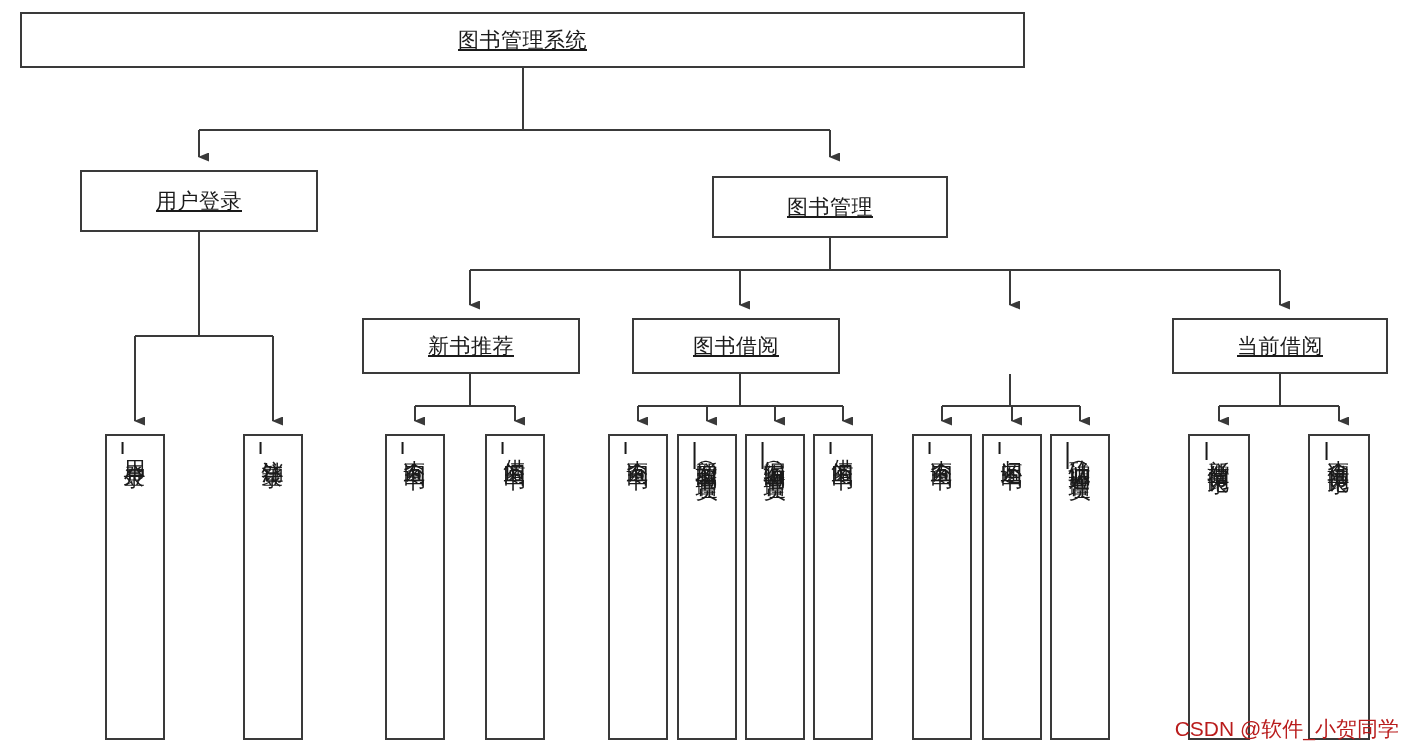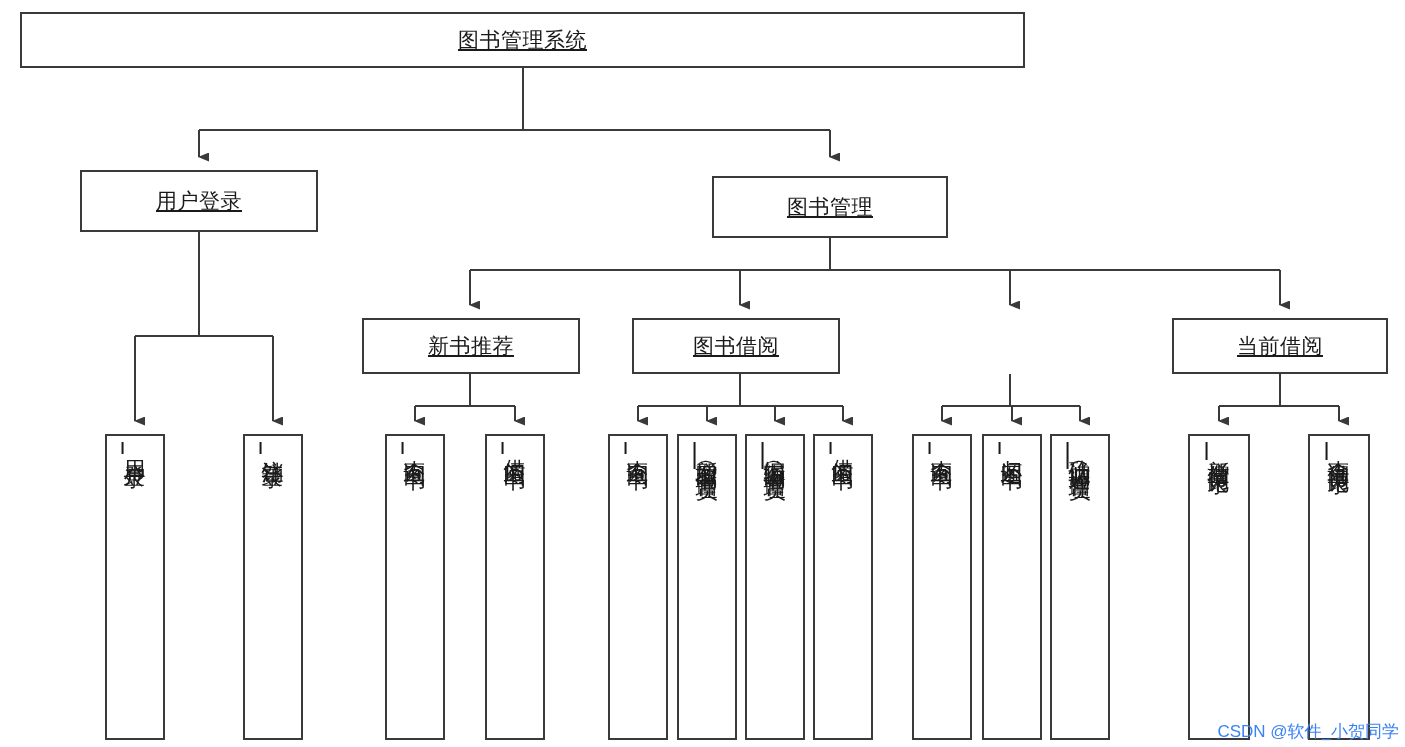--- a/index.html
+++ b/index.html
@@ -61,22 +61,22 @@
     font-size: 22px;
     line-height: 1.05;
     letter-spacing: 3px;
     height: auto;
     max-height: 100%;
   }
   #watermark {
     position: absolute;
     right: 6px;
     bottom: 4px;
-    font-size: 17px;
-    color: #3b82f6;
+    font-size: 21px;
+    color: #b91c1c;
     white-space: nowrap;
     z-index: 5;
     font-family: "Liberation Sans", "DejaVu Sans", sans-serif;
   }
 </style>
 </head>
 <body>
 
 <div id="diagram-root">
 

